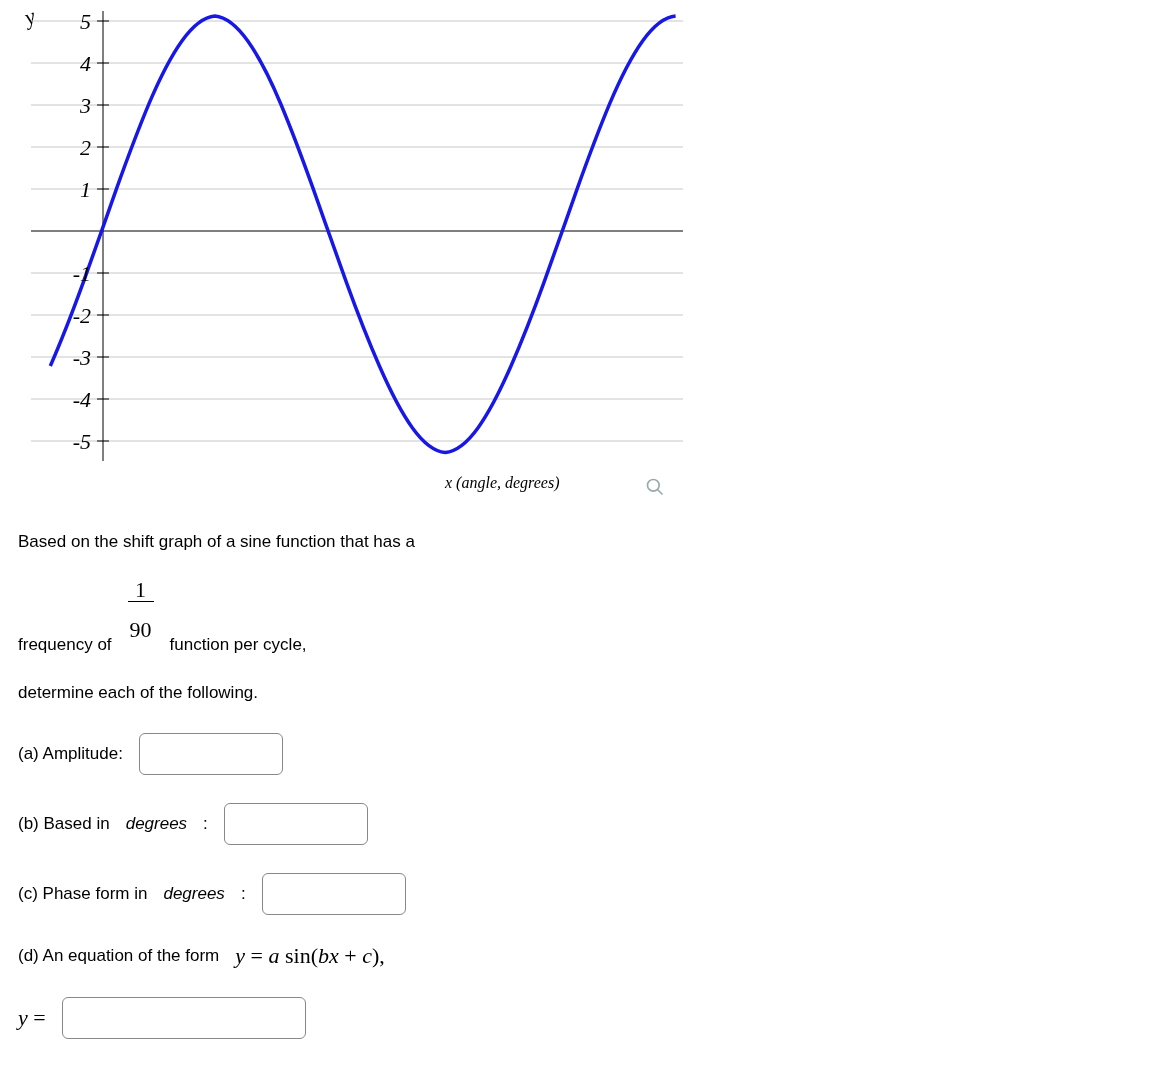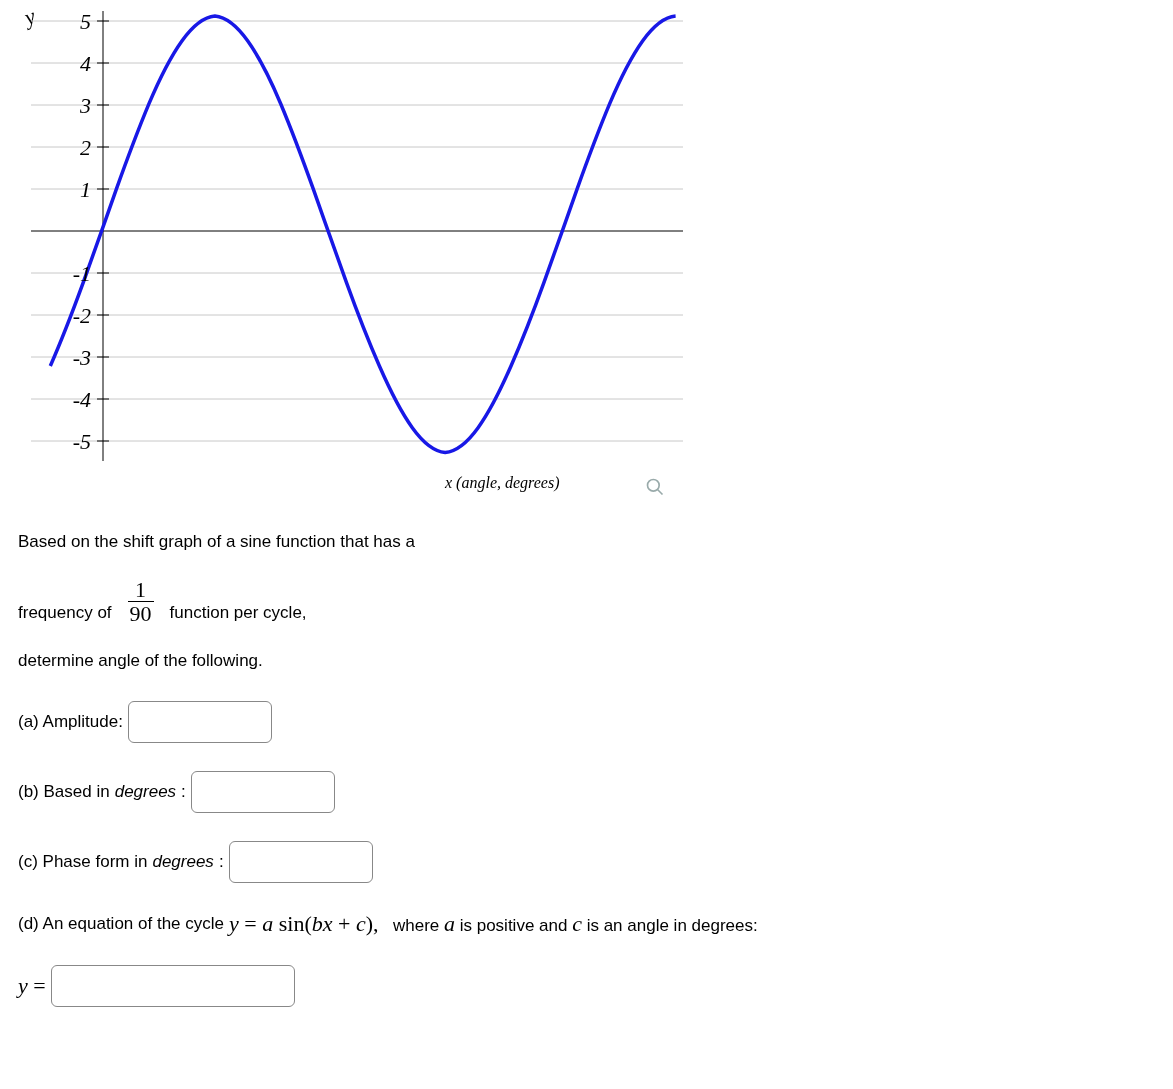--- a/index.html
+++ b/index.html
@@ -48,26 +48,26 @@
   }
   .frac{
     display:inline-flex;
     flex-direction:column;
     align-items:center;
     font-family:"Times New Roman",serif;
     font-size:22px;
     line-height:1.05;
     margin:0 6px;
   }
-  .frac .den{border-top:1.5px solid #000;padding:0 2px;}
+  .frac .den{border-top:1.5px solid #000;padding:16px 2px;}
   .qrow{
     margin:28px 0 28px 8px;
     display:flex;
     align-items:center;
-    gap:5px;
+    gap:16px;
   }
   .qrow em{font-style:italic;}
   input.ansbox{
     width:130px;
     height:36px;
     border:1px solid #888;
     border-radius:6px;
     font-size:17px;
     padding:2px 6px;
   }
@@ -172,21 +172,21 @@
 
 <div class="para freq">
   <span>frequency of</span>
   <span class="frac">
     <span class="num">1</span>
     <span class="den">90</span>
   </span>
   <span>function per cycle,</span>
 </div>
 
-<div class="para">determine angle of the following.</div>
+<div class="para">determine each of the following.</div>
 
 <div class="qrow">
   <span>(a) Amplitude:</span>
   <input class="ansbox" value="" style="">
 </div>
 
 <div class="qrow">
   <span>(b) Based in </span>
   <em>degrees</em>
   <span>:</span>
@@ -194,21 +194,20 @@
 </div>
 
 <div class="qrow">
   <span>(c) Phase form in </span>
   <em>degrees</em>
   <span>:</span>
   <input class="ansbox" value="" style="">
 </div>
 
 <div class="qrow" style="flex-wrap:wrap;">
-  <span>(d) An equation of the cycle   </span>
+  <span>(d) An equation of the form   </span>
   <span class="math"><i>y</i> = <i>a</i> sin(<i>bx</i> + <i>c</i>),</span>
-  <span>&nbsp;&nbsp;where <span class="math"><i>a</i></span> is positive and <span class="math"><i>c</i></span> is an angle in degrees:</span>
 </div>
 
 <div class="qrow" style="margin-top:6px;">
   <span class="math"><i>y</i> =</span>
   <input class="ansbox wide" value="" style="">
 </div>
 
 </body></html>

